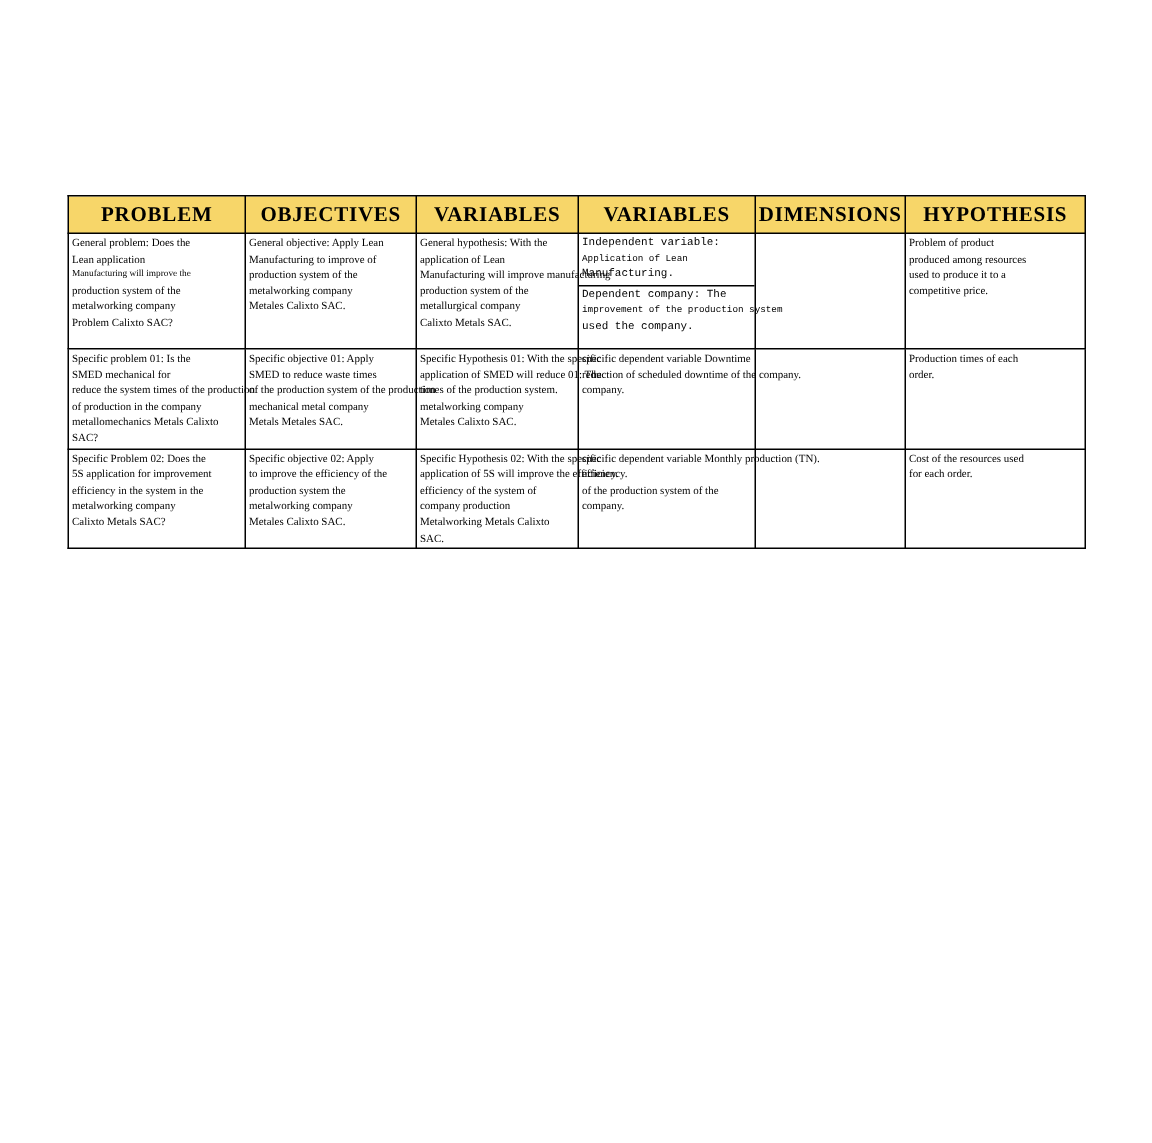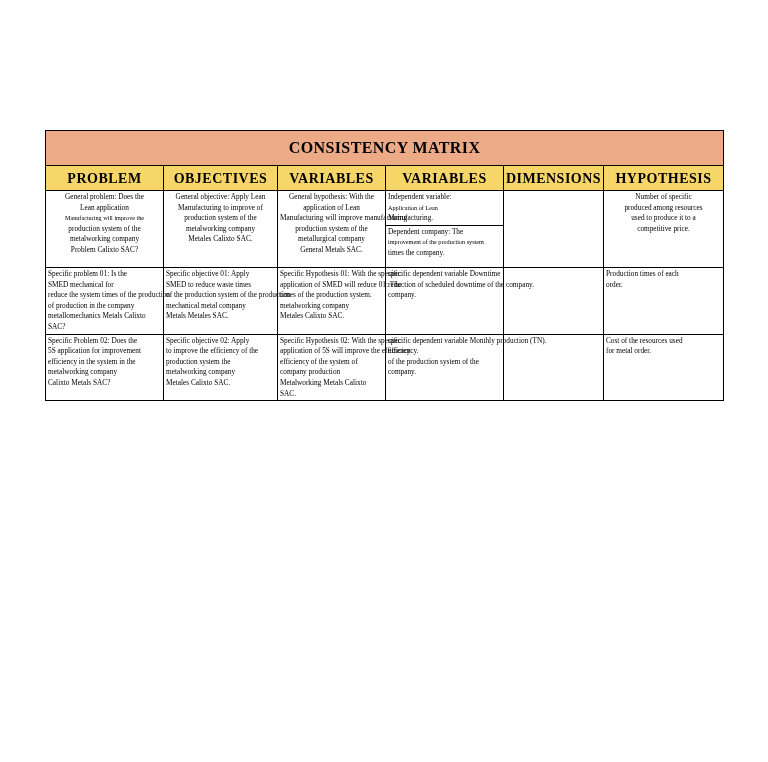--- a/index.html
+++ b/index.html
@@ -79,33 +79,33 @@
     position: relative;
     height: 74px;
   }
   .cell-inner {
     position: relative;
     font-size: 7.3px;
     line-height: 10.6px;
     padding: 1px 2px 1px 2px;
     white-space: nowrap;
   }
-  .centered .cell-inner { text-align: center; }
+  .centered .cell-inner { text-align: left; }
   .leftal .cell-inner { text-align: left; }
 
   .line { display: block; }
   .line.small { font-size: 6.2px; }
 
   
   tr.row-general td { height: 76px; }
   tr.row-s1 td { height: 60px; }
   tr.row-s2 td { height: 65px; }
 
   
-  .var-block { position: relative; }
+  .var-block { position: relative; font-family: Liberation Mono, monospace; }
   .var-divider {
     border-top: 1px solid #000000;
     margin: 1px 0 1px -2px;
     width: calc(100% + 4px);
   }
 
   .col-problem   { width: 118px; }
   .col-objectives{ width: 114px; }
   .col-hypothesis{ width: 108px; }
   .col-variables { width: 118px; }
@@ -122,25 +122,20 @@
       <colgroup>
         <col class="col-problem">
         <col class="col-objectives">
         <col class="col-hypothesis">
         <col class="col-variables">
         <col class="col-dimensions">
         <col class="col-indicators">
       </colgroup>
 
       <tbody>
-          <tr>
-        <td class="title-cell" colspan="6">
-          <span class="title-text">CONSISTENCY MATRIX</span>
-        </td>
-      </tr>
 
       <tr>
         <td class="hdr-cell">
           <span class="hdr-text">PROBLEM</span>
         </td>
         <td class="hdr-cell">
           <span class="hdr-text">OBJECTIVES</span>
         </td>
         <td class="hdr-cell">
           <span class="hdr-text">VARIABLES</span>
@@ -176,44 +171,44 @@
                 <span class="line">Metales Calixto SAC.</span>
               </div>
         </td>
         <td class="body-cell centered">
           <div class="cell-inner">
                 <span class="line">General hypothesis: With the</span>
                 <span class="line">application of Lean</span>
                 <span class="line">Manufacturing will improve manufacturing</span>
                 <span class="line">production system of the</span>
                 <span class="line">metallurgical company</span>
-                <span class="line">General Metals SAC.</span>
+                <span class="line">Calixto Metals SAC.</span>
               </div>
         </td>
         <td class="body-cell leftal">
           <div class="cell-inner var-block">
             <div>
                   <span class="line">Independent variable:</span>
                   <span class="line small">Application of Lean</span>
                   <span class="line">Manufacturing.</span>
                 </div>
             <div class="var-divider"></div>
             <div>
                   <span class="line">Dependent company: The</span>
                   <span class="line small">improvement of the production system</span>
-                  <span class="line">times the company.</span>
+                  <span class="line">used the company.</span>
                 </div>
           </div>
         </td>
         <td class="body-cell leftal">
           <div class="cell-inner"></div>
         </td>
         <td class="body-cell centered">
           <div class="cell-inner">
-                <span class="line">Number of specific</span>
+                <span class="line">Problem of product</span>
                 <span class="line">produced among resources</span>
                 <span class="line">used to produce it to a</span>
                 <span class="line">competitive price.</span>
               </div>
         </td>
       </tr>
 
       <tr class="row-s1">
         <td class="body-cell leftal">
           <div class="cell-inner">
@@ -303,21 +298,21 @@
               </div>
         </td>
         <td class="body-cell leftal">
           <div class="cell-inner" style="visibility: hidden;">
                 <span class="line">Monthly production (TN).</span>
               </div>
         </td>
         <td class="body-cell leftal">
           <div class="cell-inner">
                 <span class="line">Cost of the resources used</span>
-                <span class="line">for metal order.</span>
+                <span class="line">for each order.</span>
               </div>
         </td>
       </tr>
 
     </tbody>
       </table>
   </div>
 
 </div>
 

